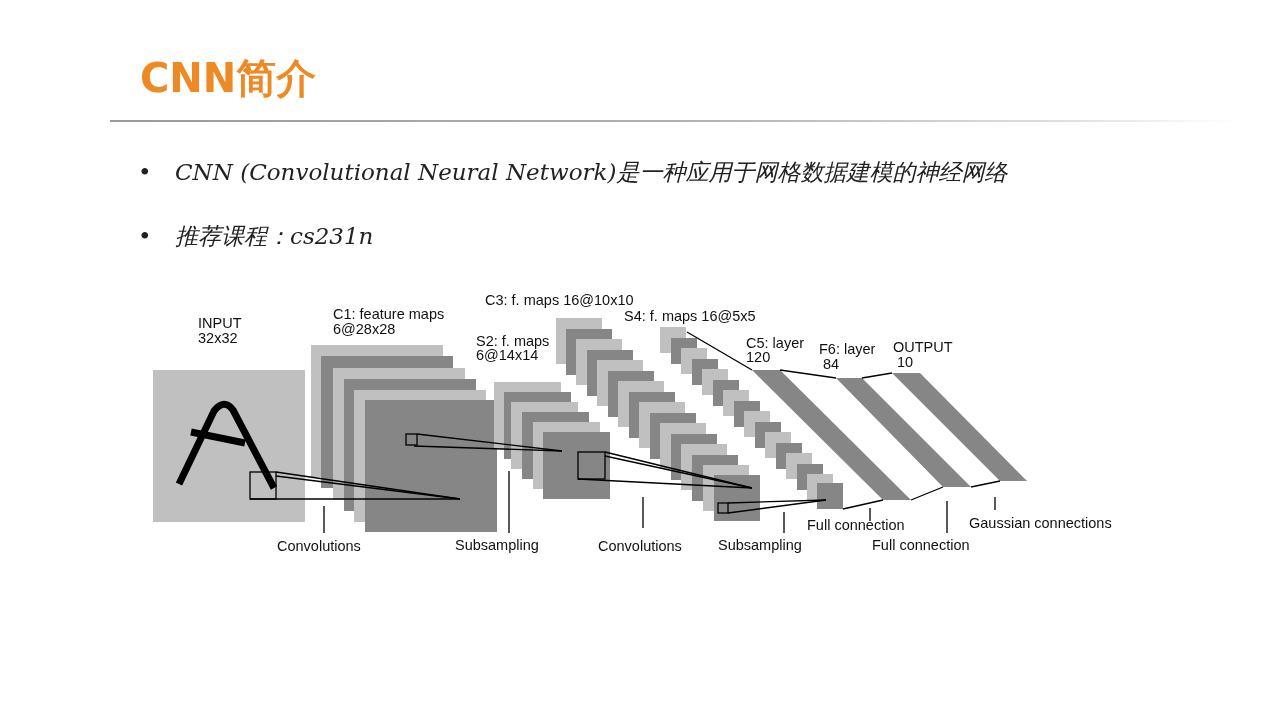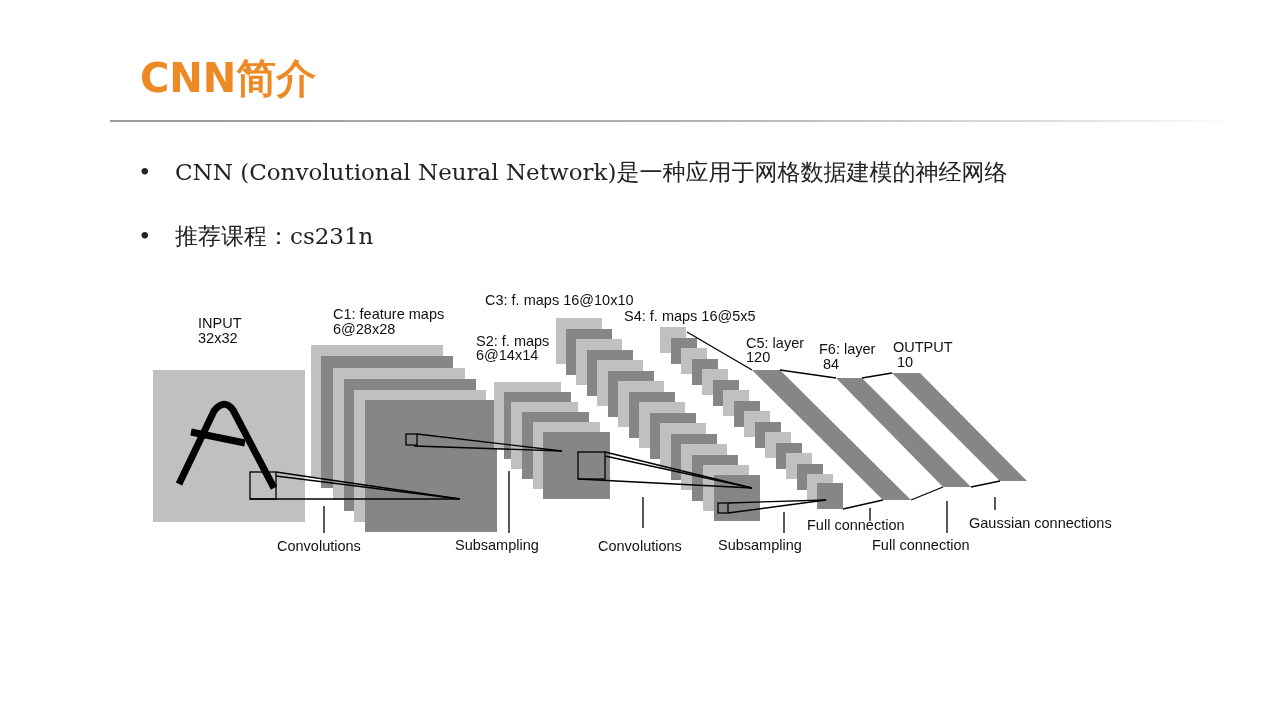--- a/index.html
+++ b/index.html
@@ -3,21 +3,21 @@
 <meta charset="utf-8">
 <style>
   html, body { margin:0; padding:0; background:#ffffff; }
   body { width:1280px; height:720px; position:relative; overflow:hidden; font-family:"Liberation Sans", sans-serif; }
   .title { position:absolute; left:140px; top:52px; font-family:"DejaVu Sans", sans-serif; font-weight:bold; font-size:40px; color:#ee8a25; letter-spacing:0px; line-height:52px; }
   .divider { position:absolute; left:110px; top:120px; width:1130px; height:2px;
     background:linear-gradient(to right, #9a9a9a 0%, #b0b0b0 50%, #e0e0e0 85%, rgba(255,255,255,0) 100%); }
   .bullets { position:absolute; left:138px; top:152px; }
   .bullet { position:relative; height:64px; font-family:"DejaVu Serif", serif; font-size:23px; color:#222; line-height:40px; }
   .bullet .dot { position:absolute; left:0; top:0; width:20px; }
-  .bullet .txt { position:absolute; left:37px; top:0; white-space:nowrap; }
+  .bullet .txt { position:absolute; left:37px; top:0; white-space:nowrap;font-style:italic; }
   svg.diagram { position:absolute; left:0; top:0; }
   svg text { font-family:"Liberation Sans", sans-serif; font-size:14.5px; fill:#111; }
 </style>
 </head>
 <body>
 
 <div class="title">CNN简介</div>
 <div class="divider"></div>
 
 <div class="bullets">

